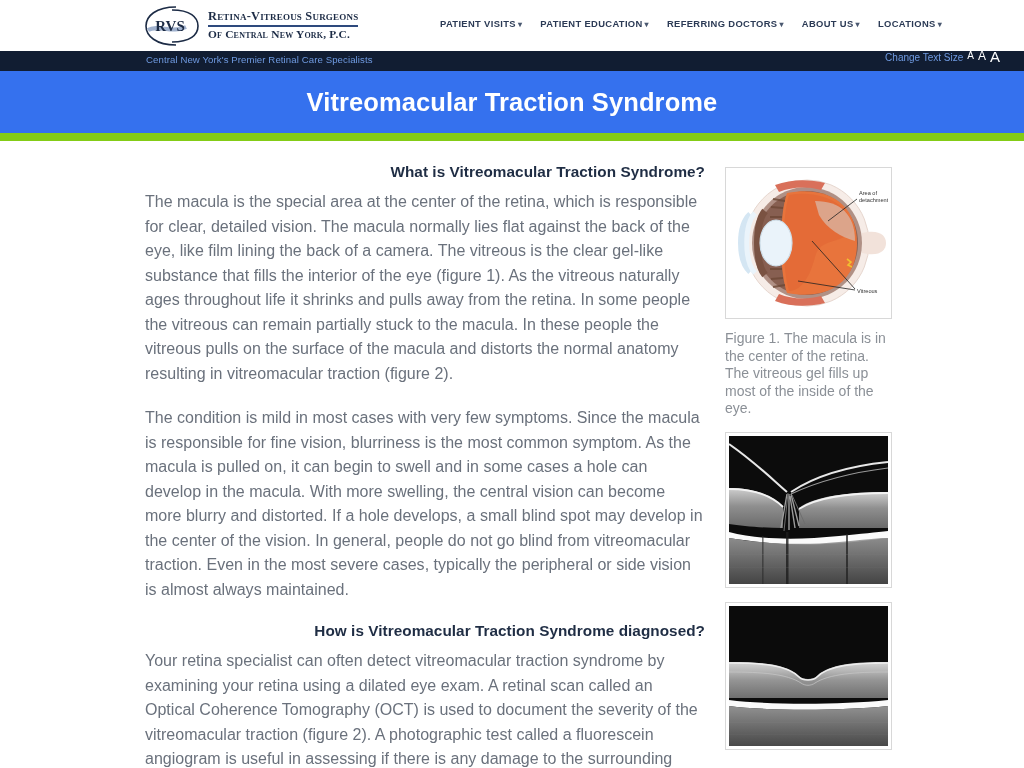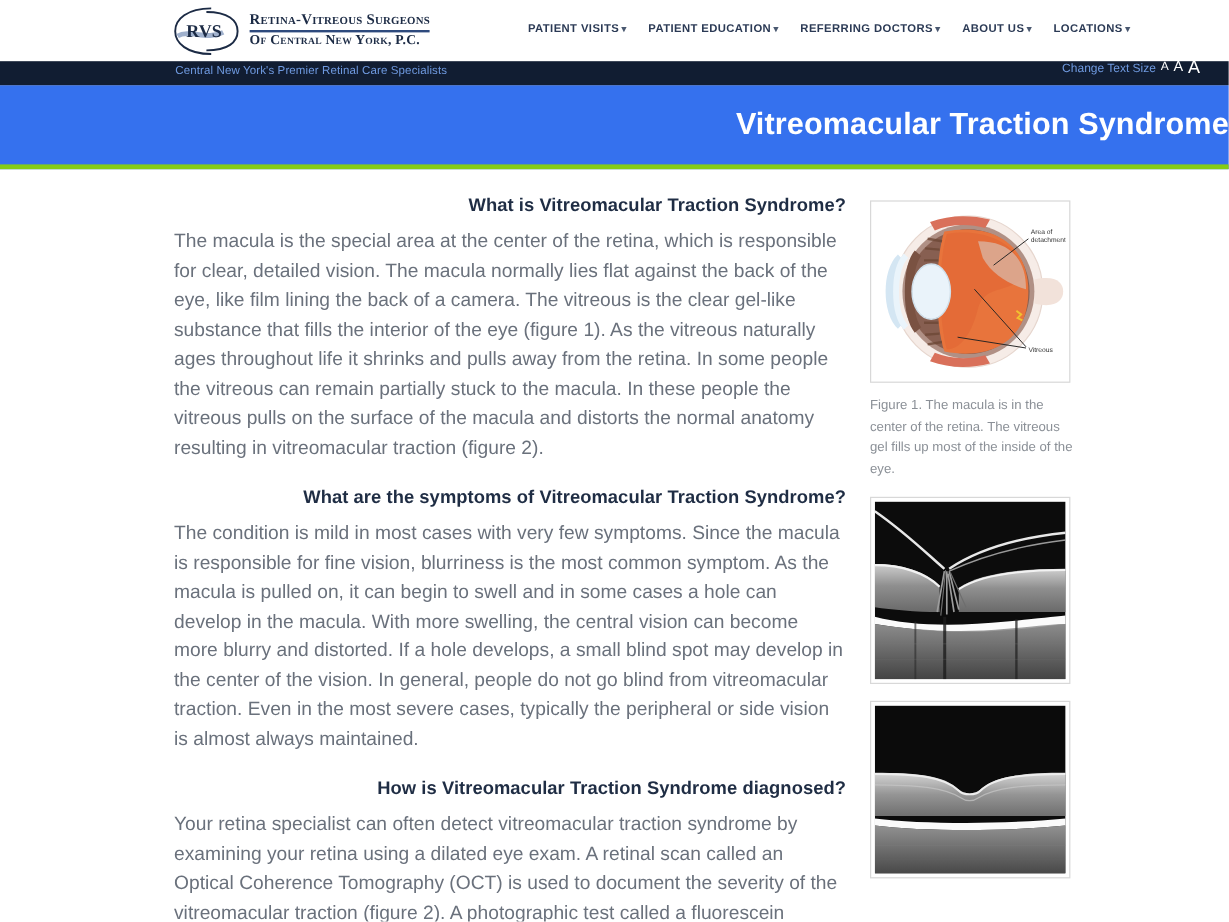--- a/index.html
+++ b/index.html
@@ -124,22 +124,22 @@
   .ts-a2 { font-size: 12px; top: -4px; }
   .ts-a3 { font-size: 15px; top: -2px; }
 
   
   .pagebanner {
     width: 1024px;
     height: 70px;
     background: #3571ee;
     display: flex;
     align-items: center;
-    justify-content: flex-end;
-    border-bottom: 4px solid #84cc16;
+    justify-content: center;
+    border-bottom: 8px solid #84cc16;
   }
   .pagebanner h1 {
     margin: 0;
     color: #ffffff;
     font-size: 25.5px;
     font-weight: bold;
     letter-spacing: .1px;
   }
 
   
@@ -180,21 +180,21 @@
   
   .figure { margin-bottom: 14px; }
   .figbox {
     width: 167px;
     border: 1px solid #d8d8d8;
     background: #fff;
     padding: 3px;
   }
   .figcap {
     margin-top: 11px;
-    font-size: 11px;
+    font-size: 14px;
     line-height: 17.5px;
     color: #8b9097;
     width: 170px;
   }
   .eye-img, .oct-img { display: block; }
 </style>
 </head>
 <body>
 
 <div class="header">
@@ -251,21 +251,20 @@
 <div class="content">
 
   <div class="col-left">
 
     <div class="sec">
       <h2 class="section-h">What is Vitreomacular Traction Syndrome?</h2>
       <p class="body">The macula is the special area at the center of the retina, which is responsible for clear, detailed vision. The macula normally lies flat against the back of the eye, like film lining the back of a camera. The vitreous is the clear gel-like substance that fills the interior of the eye (figure 1). As the vitreous naturally ages throughout life it shrinks and pulls away from the retina. In some people the vitreous can remain partially stuck to the macula. In these people the vitreous pulls on the surface of the macula and distorts the normal anatomy resulting in vitreomacular traction (figure 2).</p>
     </div>
 
     <div class="sec">
-      <h2 class="section-h">What are the symptoms of Vitreomacular Traction Syndrome?</h2>
       <p class="body">The condition is mild in most cases with very few symptoms. Since the macula is responsible for fine vision, blurriness is the most common symptom. As the macula is pulled on, it can begin to swell and in some cases a hole can develop in the macula. With more swelling, the central vision can become more blurry and distorted. If a hole develops, a small blind spot may develop in the center of the vision. In general, people do not go blind from vitreomacular traction. Even in the most severe cases, typically the peripheral or side vision is almost always maintained.</p>
     </div>
 
     <div class="sec">
       <h2 class="section-h">How is Vitreomacular Traction Syndrome diagnosed?</h2>
       <p class="body">Your retina specialist can often detect vitreomacular traction syndrome by examining your retina using a dilated eye exam. A retinal scan called an Optical Coherence Tomography (OCT) is used to document the severity of the vitreomacular traction (figure 2). A photographic test called a fluorescein angiogram is useful in assessing if there is any damage to the surrounding blood vessels. For this test, fluorescein dye is injected into a vein. A series of photographs are taken of the retina as the dye passes through the back of the eye.</p>
     </div>
 
   </div>
 

